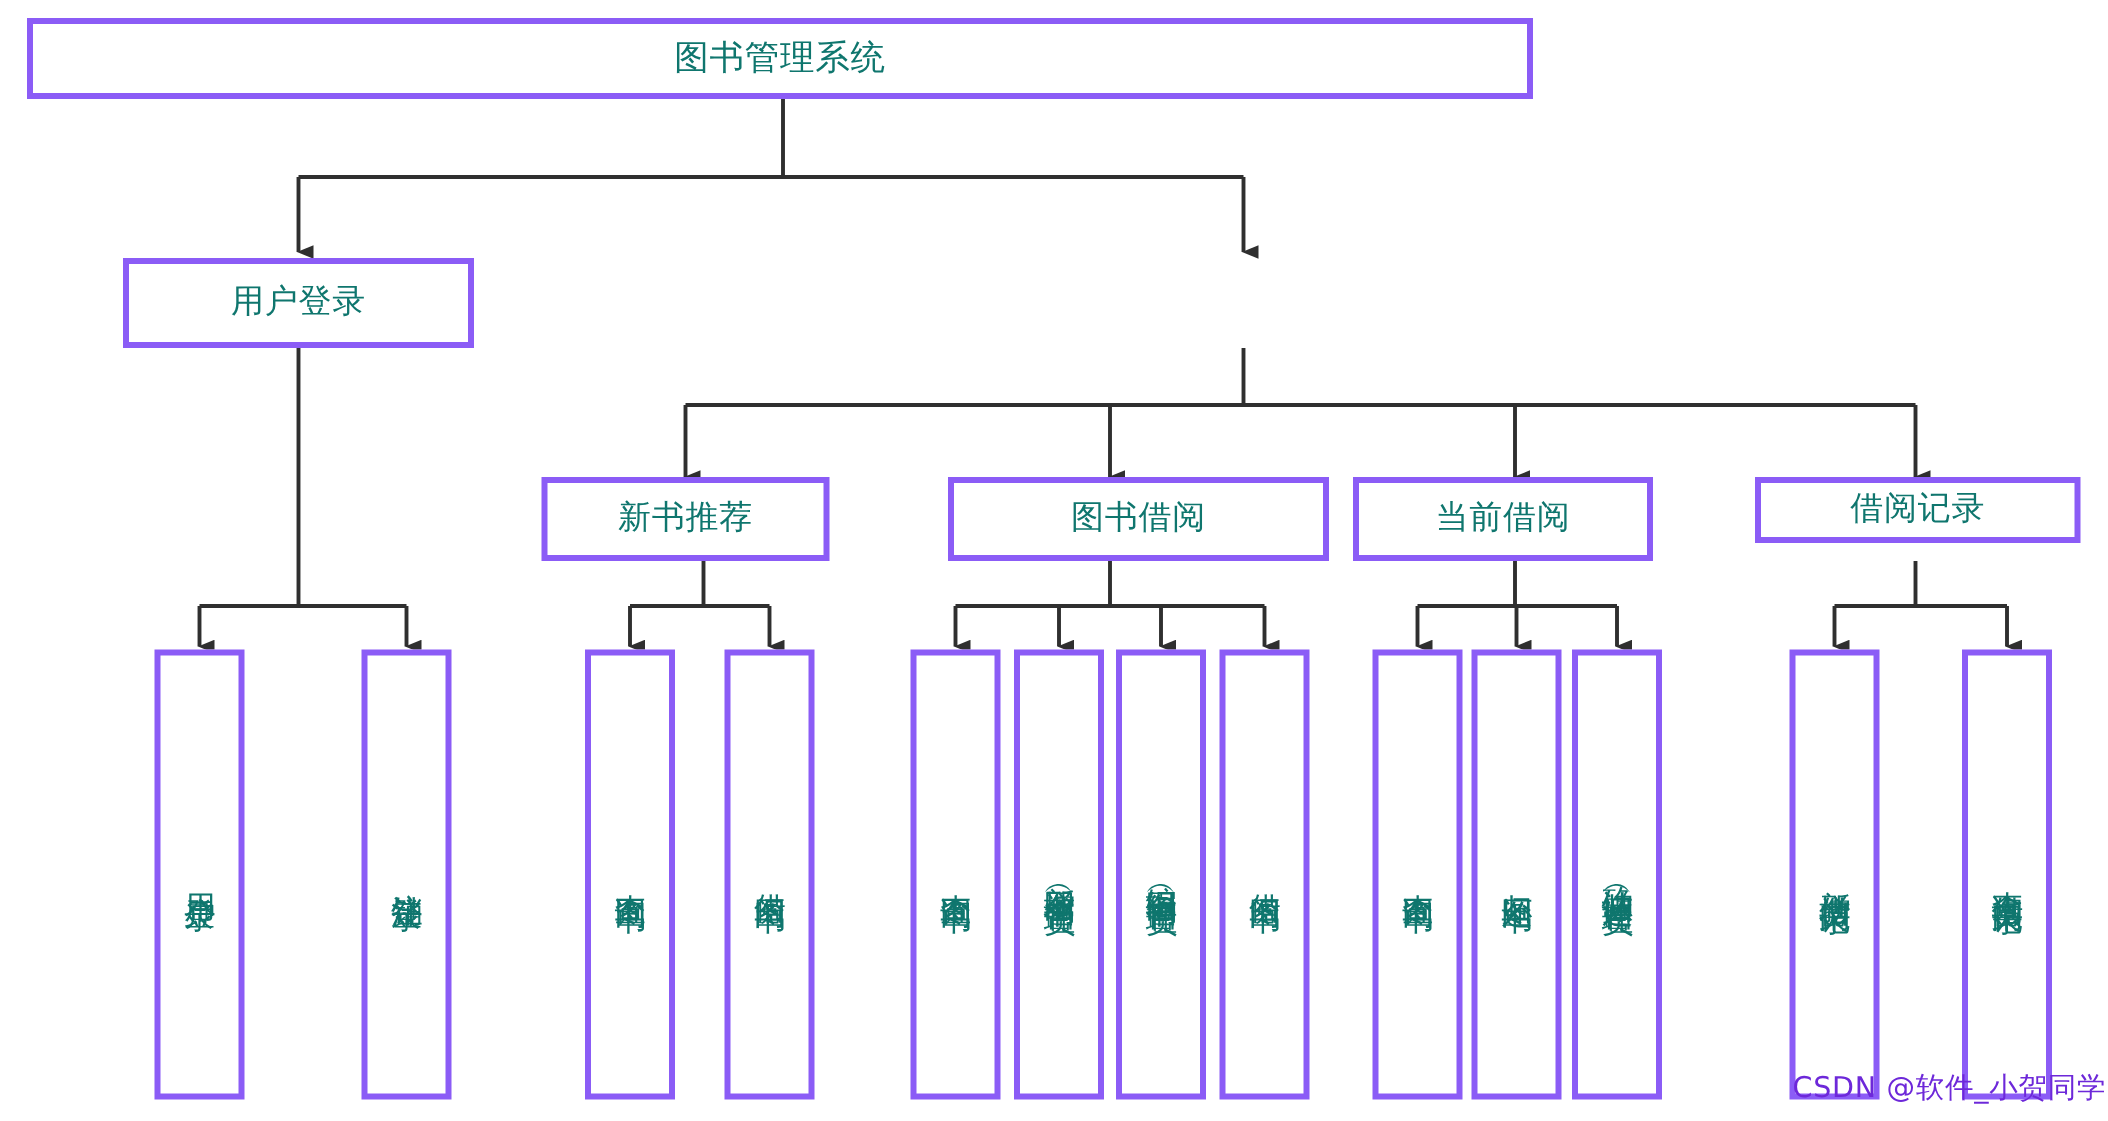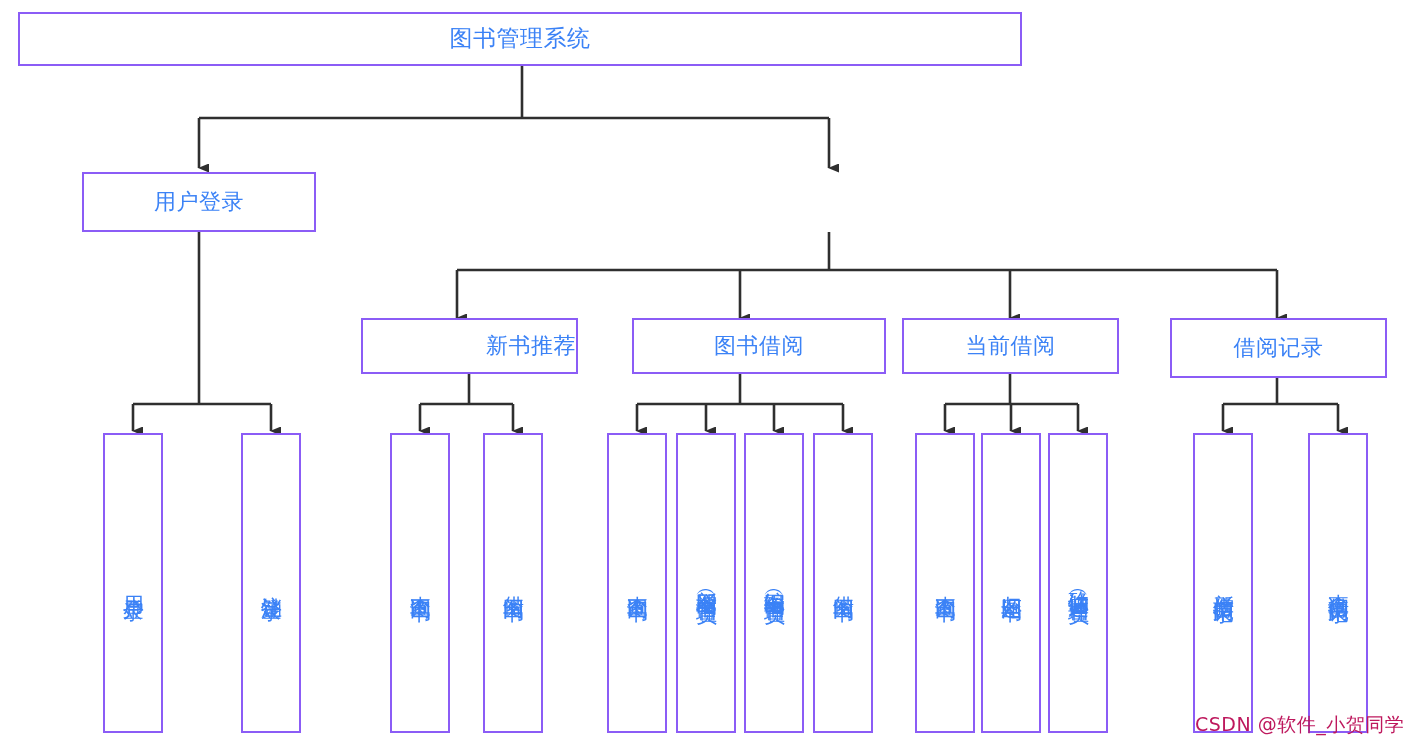--- a/index.html
+++ b/index.html
@@ -23,26 +23,25 @@
     left: 0;
     top: 0;
     width: 1405px;
     height: 747px;
     pointer-events: none;
   }
   .node {
     position: absolute;
     box-sizing: border-box;
     background: #ffffff;
-    border: 2px solid #8b5cf6;
+    border: 4px solid #8b5cf6;
     display: flex;
     align-items: center;
     justify-content: center;
-    color: #3b82f6;
-    font-family: Liberation Serif, serif;
+    color: #0f766e;
   }
   .node .lbl {
     display: block;
     text-align: center;
     line-height: 1.25;
     white-space: nowrap;
   }
   
   .h-node .lbl {
     font-size: 22px;
@@ -59,21 +58,21 @@
   .v-node .lbl {
     writing-mode: vertical-rl;
     text-orientation: upright;
     font-size: 21px;
     line-height: 1.18;
     letter-spacing: 2px;
     white-space: nowrap;
   }
   .watermark {
     position: absolute;
-    color: #be185d;
+    color: #6d28d9;
     font-size: 19px;
     white-space: nowrap;
     letter-spacing: 0.5px;
   }
 </style>
 </head>
 <body>
 
 <div id="canvas">
 
@@ -130,30 +129,30 @@
   </svg>
 
   <div class="node h-node root" style="left:18px; top:12px; width:1004px; height:54px;">
     <span class="lbl">图书管理系统</span>
   </div>
 
   <div class="node h-node" style="left:82px; top:172px; width:234px; height:60px;">
     <span class="lbl">用户登录</span>
   </div>
 
-  <div class="node h-node" style="left:361px; top:318px; width:217px; height:56px;justify-content:flex-end;">
+  <div class="node h-node" style="left:361px; top:318px; width:192px; height:56px;">
     <span class="lbl">新书推荐</span>
   </div>
   <div class="node h-node" style="left:632px; top:318px; width:254px; height:56px;">
     <span class="lbl">图书借阅</span>
   </div>
-  <div class="node h-node" style="left:902px; top:318px; width:217px; height:56px;">
+  <div class="node h-node" style="left:902px; top:318px; width:200px; height:56px;">
     <span class="lbl">当前借阅</span>
   </div>
-  <div class="node h-node" style="left:1170px; top:318px; width:217px; height:60px;">
+  <div class="node h-node" style="left:1170px; top:318px; width:217px; height:44px;">
     <span class="lbl">借阅记录</span>
   </div>
 
   <div class="node v-node" style="left:103px; top:433px; width:60px; height:300px;">
     <span class="lbl">用户登录</span>
   </div>
   <div class="node v-node" style="left:241px; top:433px; width:60px; height:300px;">
     <span class="lbl">注销登录</span>
   </div>
 

